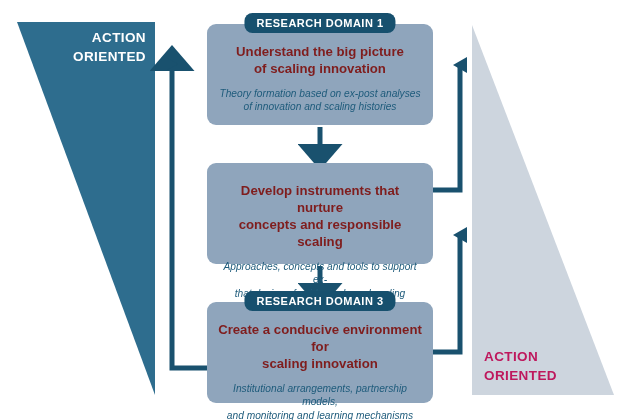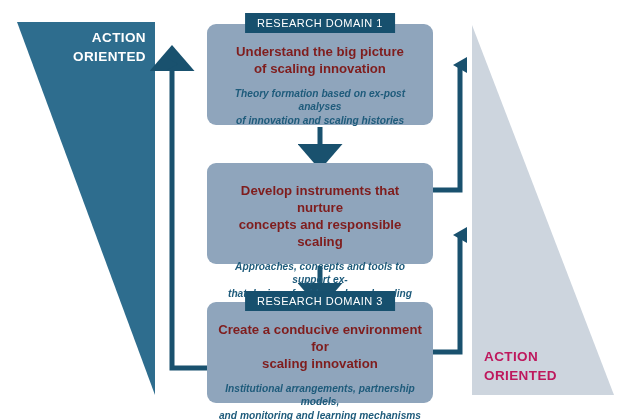--- a/index.html
+++ b/index.html
@@ -78,42 +78,42 @@
   #box-3 { top: 302px; height: 101px; }
 
   .badge {
     position: absolute;
     left: 50%;
     transform: translateX(-50%);
     top: -11px;
     background: #17506E;
     color: #ffffff;
     font-size: 11px;
-    font-weight: normal;
+    font-weight: bold;
     letter-spacing: 0.5px;
     padding: 4px 12px 4px 12px;
-    border-radius: 0;
+    border-radius: 8px;
     white-space: nowrap;
     line-height: 1.1;
   }
 
   .box-title {
     color: #7f1d1d;
     font-size: 13.2px;
     font-weight: bold;
     line-height: 1.28;
     margin: 0 0 9px 0;
     white-space: pre-line;
   }
 
   .box-sub {
     color: #1E5B7B;
     font-size: 10.2px;
     font-style: italic;
-    font-weight: bold;
+    font-weight: normal;
     line-height: 1.34;
     margin: 0;
     white-space: pre-line;
   }
 </style>
 </head>
 <body>
 
 <div id="stage">
 

